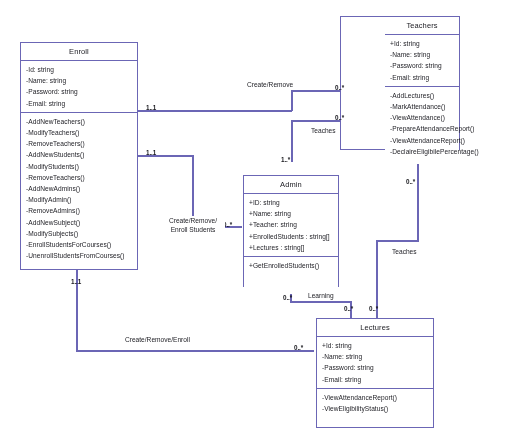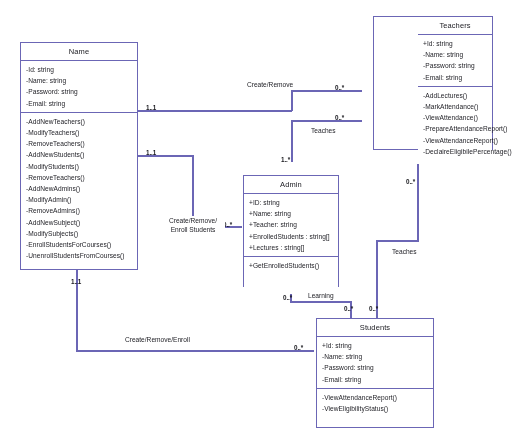--- a/index.html
+++ b/index.html
@@ -124,21 +124,21 @@
   <div class="mult" style="left:369px; top:305px;">0..*</div>
   <div class="rel-label" style="left:391px; top:248px;">Teaches</div>
 
   <div class="ln lnv" style="left:76px; top:270px; height:81px;"></div>
   <div class="ln lnh" style="left:76px; top:350px; width:238px;"></div>
   <div class="mult" style="left:71px; top:278px;">1..1</div>
   <div class="mult" style="left:294px; top:344px;">0..*</div>
   <div class="rel-label" style="left:124px; top:336px;">Create/Remove/Enroll</div>
 
   <div class="uml-class" style="left:20px; top:42px; width:118px; height:228px;">
-    <div class="uml-header">Name</div>
+    <div class="uml-header">Enroll</div>
     <div class="uml-section">
       <div class="uml-row">-Id: string</div>
       <div class="uml-row">-Name: string</div>
       <div class="uml-row">-Password: string</div>
       <div class="uml-row">-Email: string</div>
     </div>
     <div class="uml-section">
       <div class="uml-row">-AddNewTeachers()</div>
       <div class="uml-row">-ModifyTeachers()</div>
       <div class="uml-row">-RemoveTeachers()</div>
@@ -148,21 +148,21 @@
       <div class="uml-row">-AddNewAdmins()</div>
       <div class="uml-row">-ModifyAdmin()</div>
       <div class="uml-row">-RemoveAdmins()</div>
       <div class="uml-row">-AddNewSubject()</div>
       <div class="uml-row">-ModifySubjects()</div>
       <div class="uml-row">-EnrollStudentsForCourses()</div>
       <div class="uml-row">-UnenrollStudentsFromCourses()</div>
     </div>
   </div>
 
-  <div class="uml-class" style="left:373px; top:16px; width:120px; height:134px;padding-left:44px;">
+  <div class="uml-class" style="left:340px; top:16px; width:120px; height:134px;padding-left:44px;">
     <div class="uml-header">Teachers</div>
     <div class="uml-section">
       <div class="uml-row">+Id: string</div>
       <div class="uml-row">-Name: string</div>
       <div class="uml-row">-Password: string</div>
       <div class="uml-row">-Email: string</div>
     </div>
     <div class="uml-section">
       <div class="uml-row">-AddLectures()</div>
       <div class="uml-row">-MarkAttendance()</div>
@@ -181,21 +181,21 @@
       <div class="uml-row">+Teacher: string</div>
       <div class="uml-row">+EnrolledStudents : string[]</div>
       <div class="uml-row">+Lectures : string[]</div>
     </div>
     <div class="uml-section" style="height:38px;">
       <div class="uml-row">+GetEnrolledStudents()</div>
     </div>
   </div>
 
   <div class="uml-class" style="left:316px; top:318px; width:118px; height:110px;">
-    <div class="uml-header">Students</div>
+    <div class="uml-header">Lectures</div>
     <div class="uml-section">
       <div class="uml-row">+Id: string</div>
       <div class="uml-row">-Name: string</div>
       <div class="uml-row">-Password: string</div>
       <div class="uml-row">-Email: string</div>
     </div>
     <div class="uml-section">
       <div class="uml-row">-ViewAttendanceReport()</div>
       <div class="uml-row">-ViewEligibilityStatus()</div>
     </div>

